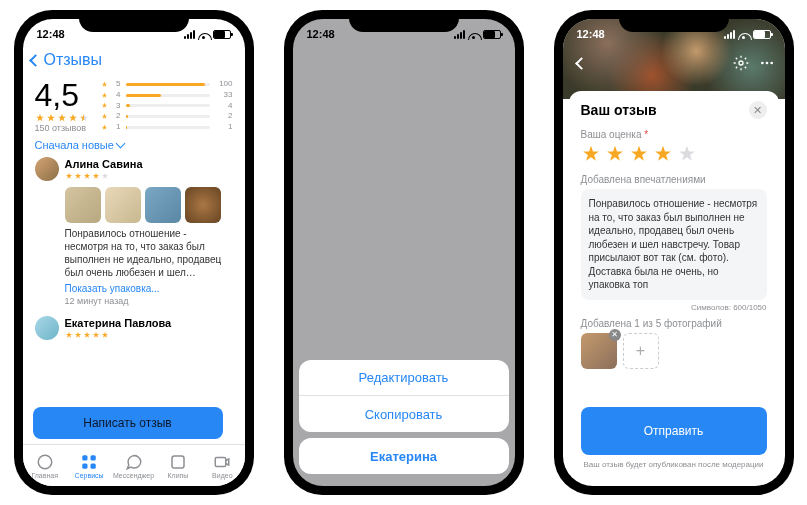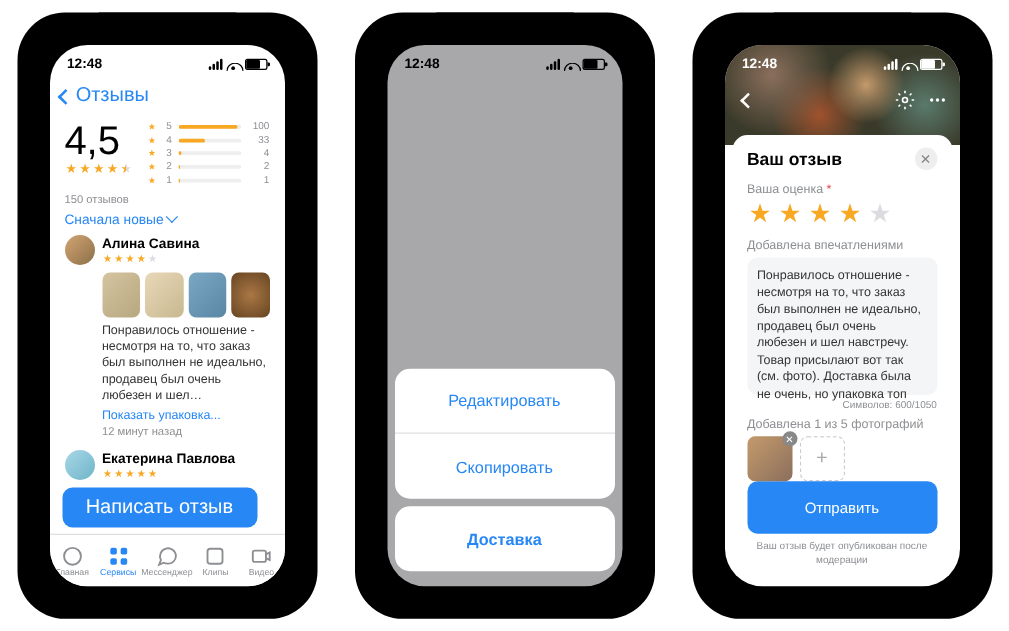--- a/index.html
+++ b/index.html
@@ -6,21 +6,21 @@
     --blue:#2787f5;
     --gray-bg:#f5f5f5;
     --text:#000;
     --muted:#8d8f93;
     --orange:#f9a823;
     --red:#e64646;
     --divider:#e0e0e0;
   }
   *{box-sizing:border-box;font-family:-apple-system,Helvetica,Arial,sans-serif}
   body{margin:0;background:#fff;display:flex;gap:30px;justify-content:center;padding:10px 0}
-  .phone{width:240px;height:485px;background:#000;border-radius:38px;padding:26px;position:relative}
+  .phone{width:240px;height:485px;background:#000;border-radius:38px;padding:9px;position:relative}
   .screen{width:100%;height:100%;background:#fff;border-radius:30px;overflow:hidden;position:relative}
   .notch{position:absolute;top:0;left:50%;transform:translateX(-50%);width:110px;height:22px;background:#000;border-radius:0 0 14px 14px;z-index:50}
   .status-bar{position:absolute;top:0;left:0;right:0;height:30px;display:flex;justify-content:space-between;align-items:center;padding:0 14px;font-size:11px;font-weight:600;z-index:40}
   .status-bar.light{color:#fff}
   .status-icons{display:flex;gap:3px;align-items:center}
   .sig{display:inline-flex;gap:1px;align-items:flex-end}
   .sig span{width:2px;background:currentColor;border-radius:1px}
   .sig span:nth-child(1){height:3px}.sig span:nth-child(2){height:5px}.sig span:nth-child(3){height:7px}.sig span:nth-child(4){height:9px}
   .wifi{width:12px;height:12px;position:relative}
   .wifi::before{content:"";position:absolute;bottom:1px;left:4px;width:3px;height:3px;background:currentColor;border-radius:50%}
@@ -33,21 +33,21 @@
   .hdr{padding:32px 8px 6px;display:flex;align-items:center;gap:4px}
   .chev-left{width:9px;height:9px;border-left:2px solid var(--blue);border-bottom:2px solid var(--blue);transform:rotate(45deg)}
   .hdr-title{font-size:16px;font-weight:500;color:var(--blue)}
   .summary{display:flex;gap:6px;padding:4px 12px 0}
   .score{font-size:32px;font-weight:400;line-height:1}
   .score-side{flex:0 0 auto}
   .stars-row{display:flex;gap:1px;margin-top:2px}
   .star{width:10px;height:10px;color:var(--orange)}
   .star.gray{color:#dcdce0}
   .star svg{width:100%;height:100%;display:block}
-  .tiny-label{font-size:9px;color:var(--muted);margin-top:14px}
+  .tiny-label{font-size:9px;color:var(--muted);margin-top:0}
   .bars{flex:1;padding-left:6px}
   .bar-row{display:flex;align-items:center;gap:5px;font-size:8px;color:var(--muted);line-height:1.35}
   .bar-row .mini-star{flex:0 0 auto;width:7px;height:7px;color:var(--orange)}
   .bar-row .num{width:8px;text-align:right}
   .track{flex:1;height:3px;background:#eee;border-radius:2px}
   .track span{display:block;height:100%;background:var(--orange);border-radius:2px}
   .bar-count{width:18px;text-align:right;font-size:8px}
   .sort{padding:6px 12px 4px;font-size:11px;color:var(--blue)}
   .chev-down{width:7px;height:7px;border-right:1.5px solid var(--blue);border-bottom:1.5px solid var(--blue);transform:rotate(45deg);display:inline-block;margin-left:3px;margin-bottom:2px}
   .review{padding:2px 12px}
@@ -58,32 +58,32 @@
   .rev-stars .star{width:8px;height:8px}
   .thumbs{display:flex;gap:4px;margin:6px 0 4px 30px}
   .thumb{width:36px;height:36px;border-radius:6px}
   .th1{background:linear-gradient(135deg,#d4c4a0,#b8a880)}
   .th2{background:linear-gradient(135deg,#e8d8b8,#c8b890)}
   .th3{background:linear-gradient(135deg,#7aa8c4,#5a88a4)}
   .th4{background:radial-gradient(circle,#a74,#642)}
   .rev-text{font-size:10px;line-height:1.3;margin-left:30px;color:#333}
   .show-more{font-size:10px;color:var(--blue);margin:4px 0 2px 30px}
   .time{font-size:9px;color:var(--muted);margin-left:30px}
-  .big-btn{position:absolute;bottom:47px;left:10px;right:22px;height:32px;background:var(--blue);color:#ffffff;border-radius:8px;display:flex;align-items:center;justify-content:center;font-size:16px;font-weight:500}
+  .big-btn{position:absolute;bottom:47px;left:10px;right:22px;height:32px;background:var(--blue);color:#0f172a;border-radius:8px;display:flex;align-items:center;justify-content:center;font-size:12px;font-weight:500}
   .tabbar{position:absolute;bottom:0;left:0;right:0;height:42px;border-top:1px solid var(--divider);display:flex;background:#fff}
   .tab{flex:1;display:flex;flex-direction:column;align-items:center;justify-content:center;gap:1px;color:var(--muted)}
   .tab.active{color:var(--blue)}
   .tab-icon{width:18px;height:18px}
   .tab-label{font-size:7px}
 
   
   .screen2{background:#a8a8ab}
   .sheet{position:absolute;bottom:6px;left:6px;right:6px}
   .sheet-grp{background:#fff;border-radius:12px;overflow:hidden;margin-bottom:6px}
-  .sheet-item{height:52px;display:flex;align-items:center;justify-content:center;font-size:13px;color:var(--blue);border-bottom:0.5px solid var(--divider)}
+  .sheet-item{height:36px;display:flex;align-items:center;justify-content:center;font-size:13px;color:var(--blue);border-bottom:0.5px solid var(--divider)}
   .sheet-item:last-child{border-bottom:none}
   .sheet-item.red{color:var(--red)}
   .sheet-item.bold{font-weight:600}
 
   
   .cover{height:80px;background:radial-gradient(circle at 20% 30%,#8b6f5c,transparent 30%),radial-gradient(circle at 60% 40%,#c49a6c,transparent 25%),radial-gradient(circle at 85% 60%,#5a7a6c,transparent 25%),radial-gradient(circle at 40% 70%,#a0522d,transparent 30%),#3a3a2a;position:relative;padding-top:32px}
   .cover-icons{position:absolute;right:10px;top:36px;display:flex;gap:10px;color:#fff}
   .card{position:absolute;top:72px;left:6px;right:6px;bottom:6px;background:#fff;border-radius:12px;padding:10px 12px;display:flex;flex-direction:column}
   .card-head{display:flex;justify-content:space-between;align-items:center}
   .card-title{font-size:14px;font-weight:600}
@@ -364,21 +364,21 @@
             <span></span>
           </span>
       </div>
     </div>
     <div class="sheet">
       <div class="sheet-grp">
         <div class="sheet-item">Редактировать</div>
         <div class="sheet-item">Скопировать</div>
       </div>
       <div class="sheet-grp">
-        <div class="sheet-item bold">Доставка</div>
+        <div class="sheet-item bold">Екатерина</div>
       </div>
     </div>
   </div>
 </div>
 
 <div class="phone">
   <div class="notch"></div>
   <div class="screen">
     <div class="cover">
       <div class="status-bar light">

